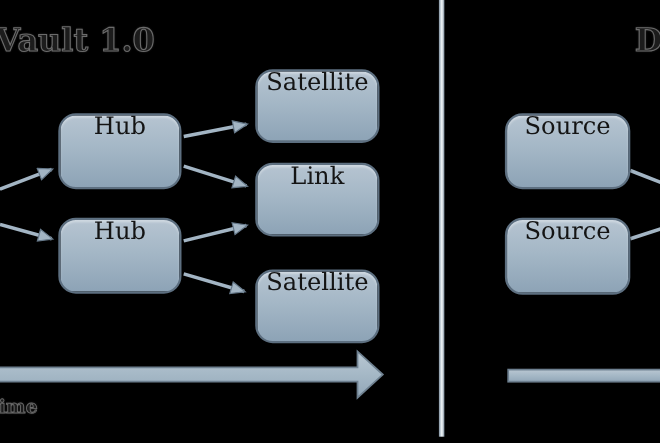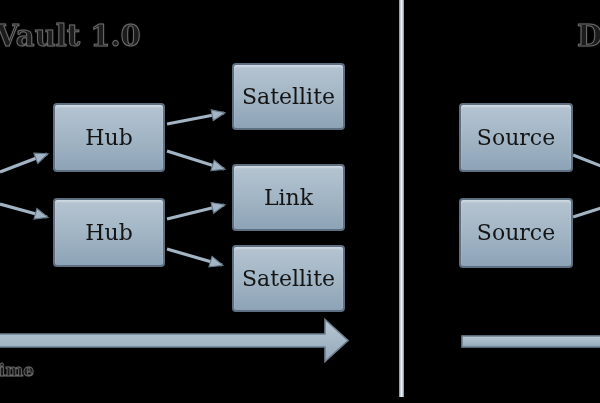--- a/index.html
+++ b/index.html
@@ -14,32 +14,32 @@
     color:#1c1c1c;
     -webkit-text-stroke:1px #6b6b6b;
     text-shadow:0 0 2px #4a4a4a;
     white-space:nowrap;
   }
   #title-left{left:-4px;top:22px;}
   #title-right{left:577px;top:22px;}
   .node{
     position:absolute;
     border:2px solid #5d6f80;
-    border-radius:4px;
+    border-radius:16px;
     background:linear-gradient(180deg,#b6c4d1 0%,#a4b7c6 45%,#8da3b6 100%);
     box-shadow:inset 0 2px 2px rgba(255,255,255,0.35), 0 1px 2px rgba(0,0,0,0.4);
-    display:flex;align-items:center;justify-content:center;
+    display:flex;align-items:flex-start;justify-content:center;
   }
   .node-label{
     font-size:22px;color:#141414;line-height:1;
   }
   #node-hub-1{left:53px;top:103px;width:108px;height:65px;}
   #node-hub-2{left:53px;top:198px;width:108px;height:65px;}
   #node-satellite-1{left:232px;top:63px;width:109px;height:63px;}
-  #node-link{left:232px;top:164px;width:109px;height:63px;}
+  #node-link{left:232px;top:148px;width:109px;height:63px;}
   #node-satellite-2{left:232px;top:245px;width:109px;height:63px;}
   #node-source-1{left:459px;top:103px;width:110px;height:65px;}
   #node-source-2{left:459px;top:198px;width:110px;height:66px;}
   #divider{
     position:absolute;left:399px;top:0;width:5px;height:397px;
     background:linear-gradient(90deg,#7b8c9a 0%,#dde6ec 40%,#f2f6f8 55%,#7b8c9a 100%);
   }
   #timeline-label{
     position:absolute;left:-9px;top:360px;
     font-size:17px;font-weight:bold;

